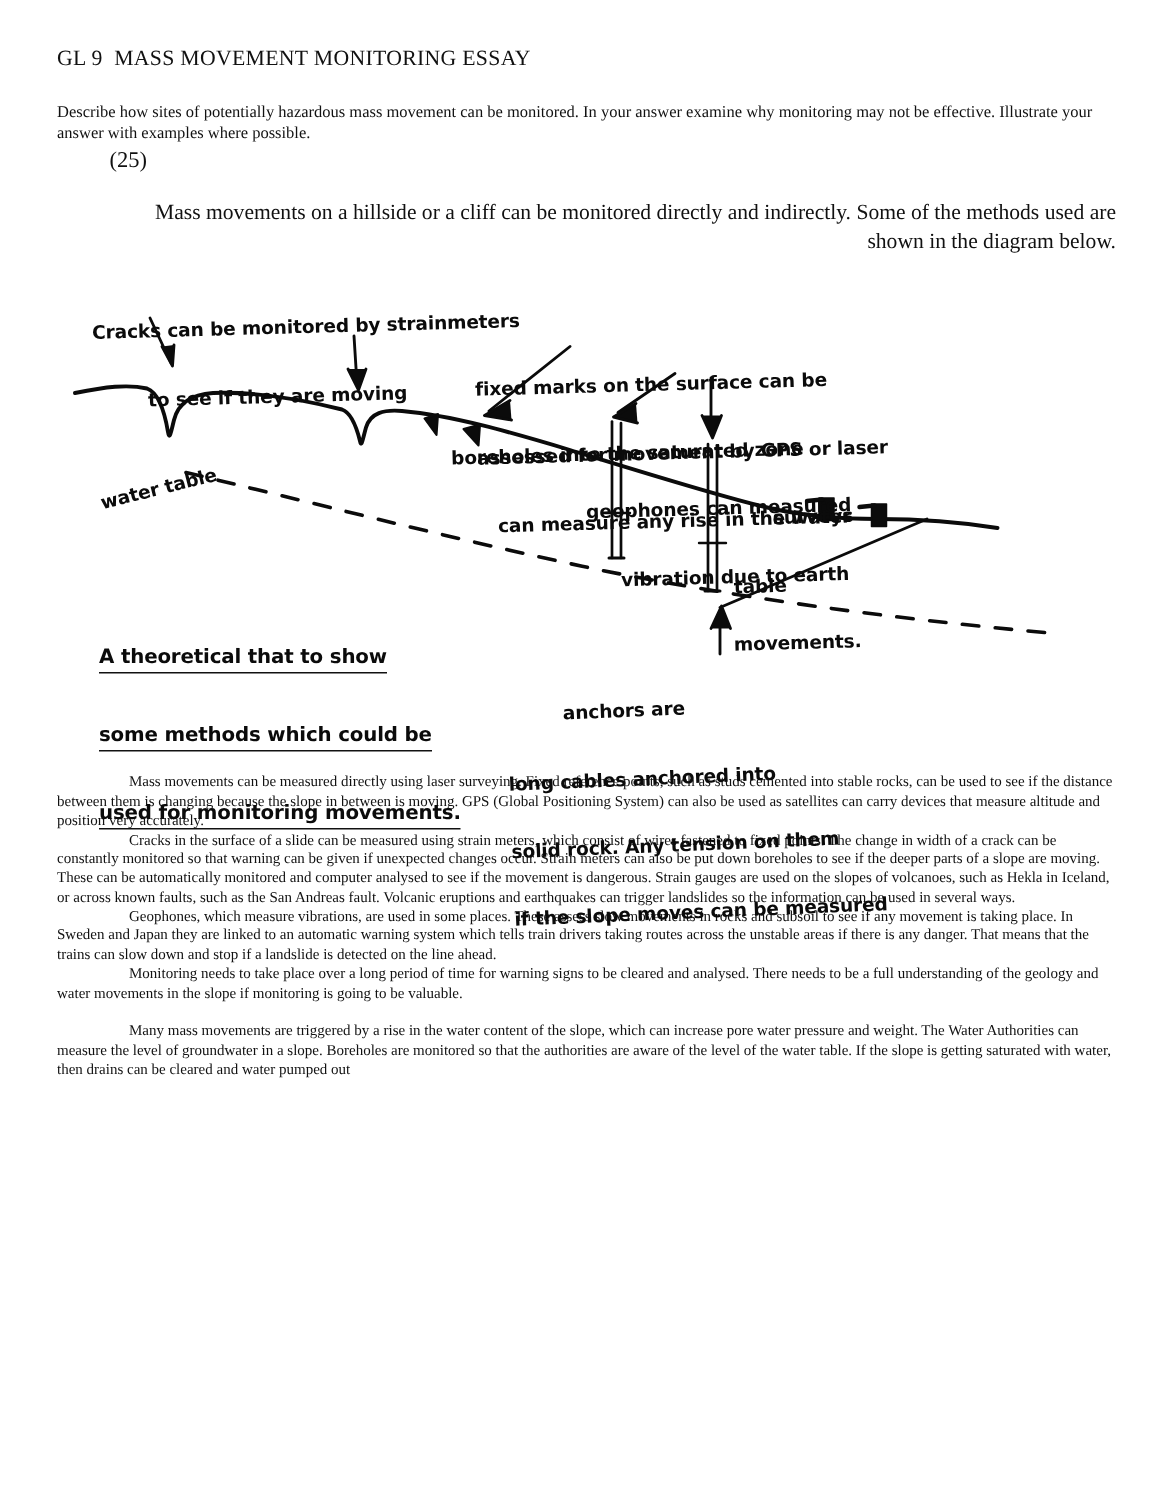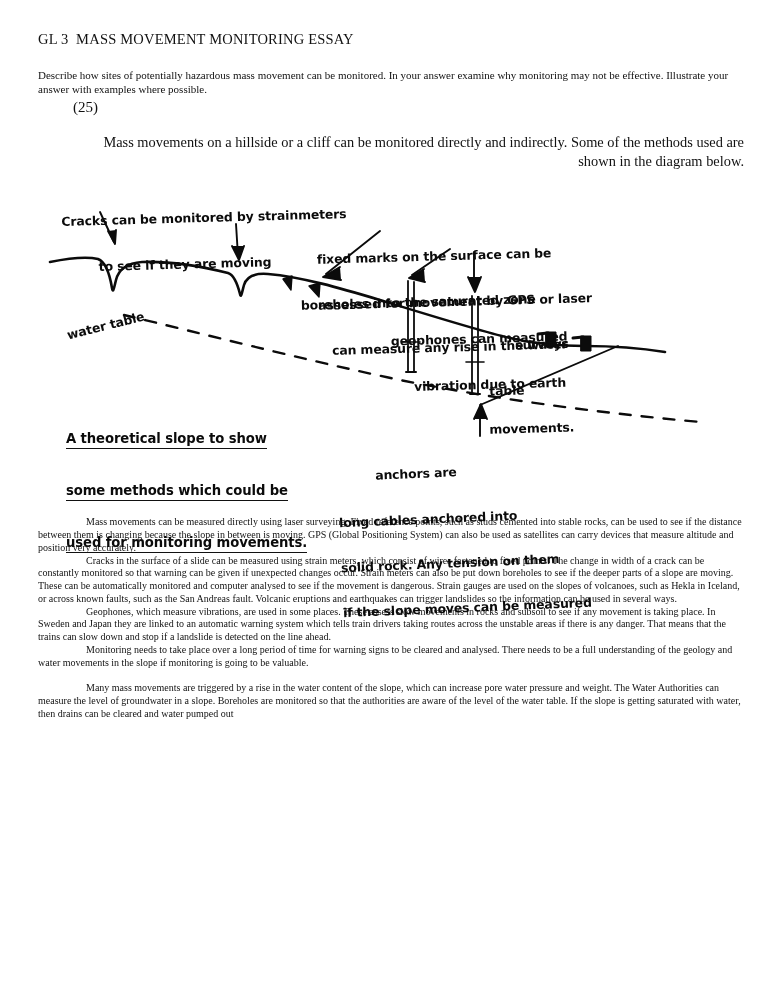--- a/index.html
+++ b/index.html
@@ -98,21 +98,21 @@
   }
   .gap {
     height: 13px;
   }
 </style>
 </head>
 <body>
 
 <div class="page">
 
-  <div class="doc-title">GL 3  MASS MOVEMENT MONITORING ESSAY</div>
+  <div class="doc-title">GL 9  MASS MOVEMENT MONITORING ESSAY</div>
 
   <div class="question">Describe how sites of potentially hazardous mass movement can be monitored.  In your answer examine why monitoring may not be effective.  Illustrate your answer with examples where possible.</div>
 
   <div class="marks">(25)</div>
 
   <div class="intro"><span class="indent"></span><span>Mass movements on a hillside or a cliff can be monitored directly and indirectly.  Some of the methods used are shown in the diagram below.</span></div>
 
   <div class="diagram">
 
     <svg width="720" height="340" viewBox="0 0 720 340">
@@ -194,21 +194,21 @@
 
     <div class="hand skew" style="left:352px; top:125px;">
       <div>geophones can measured</div>
       <div style="margin-left:22px;">vibration due to earth</div>
       <div style="margin-left:96px;">movements.</div>
     </div>
 
     <div class="hand skewwt" style="left:26px; top:142px;">water table</div>
 
     <div class="hand underlined" style="left:26px; top:222px; font-size:13.2px;">
-      <span>A theoretical slope to show</span>
+      <span>A theoretical that to show</span>
       <span>some methods which could be</span>
       <span>used for monitoring movements.</span>
     </div>
 
     <div class="hand skew2" style="left:300px; top:258px;">
       <div style="margin-left:38px;">anchors are</div>
       <div>long cables anchored into</div>
       <div>solid rock. Any tension on them</div>
       <div>if the slope moves can be measured</div>
     </div>

